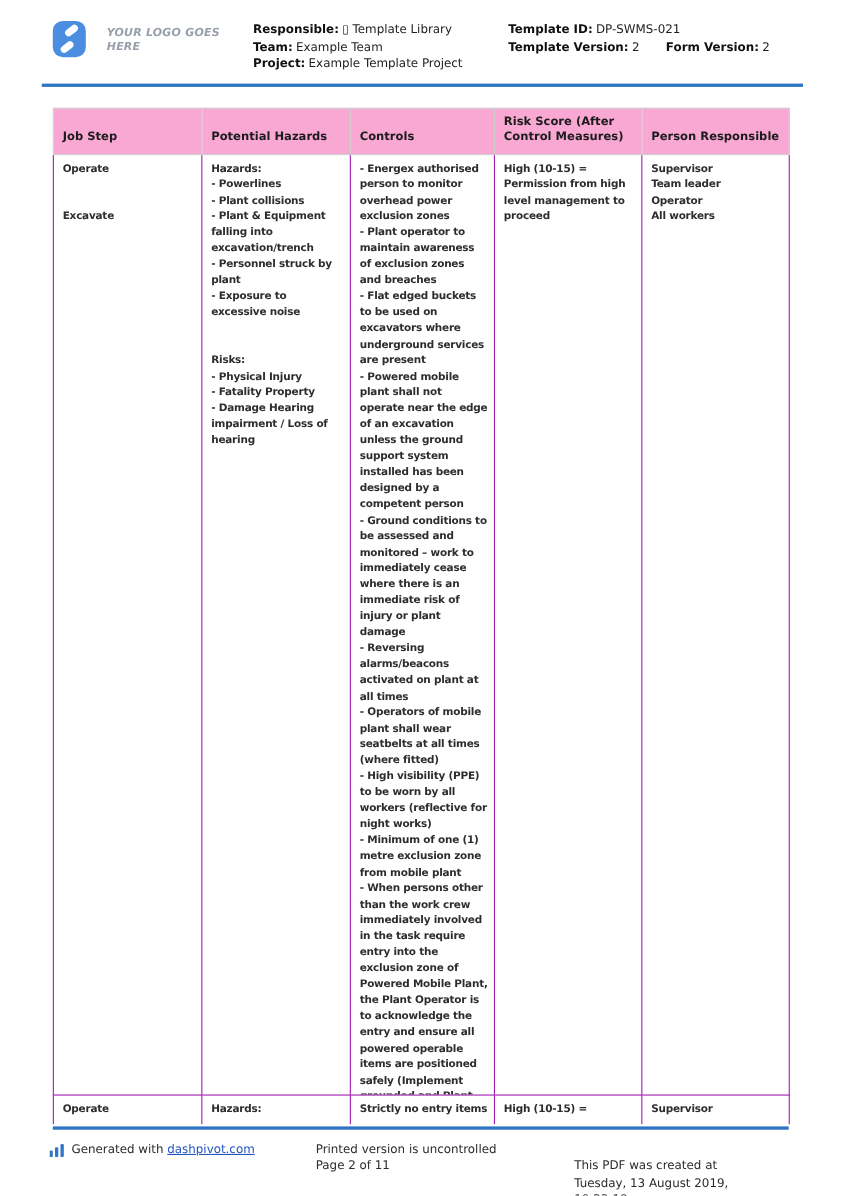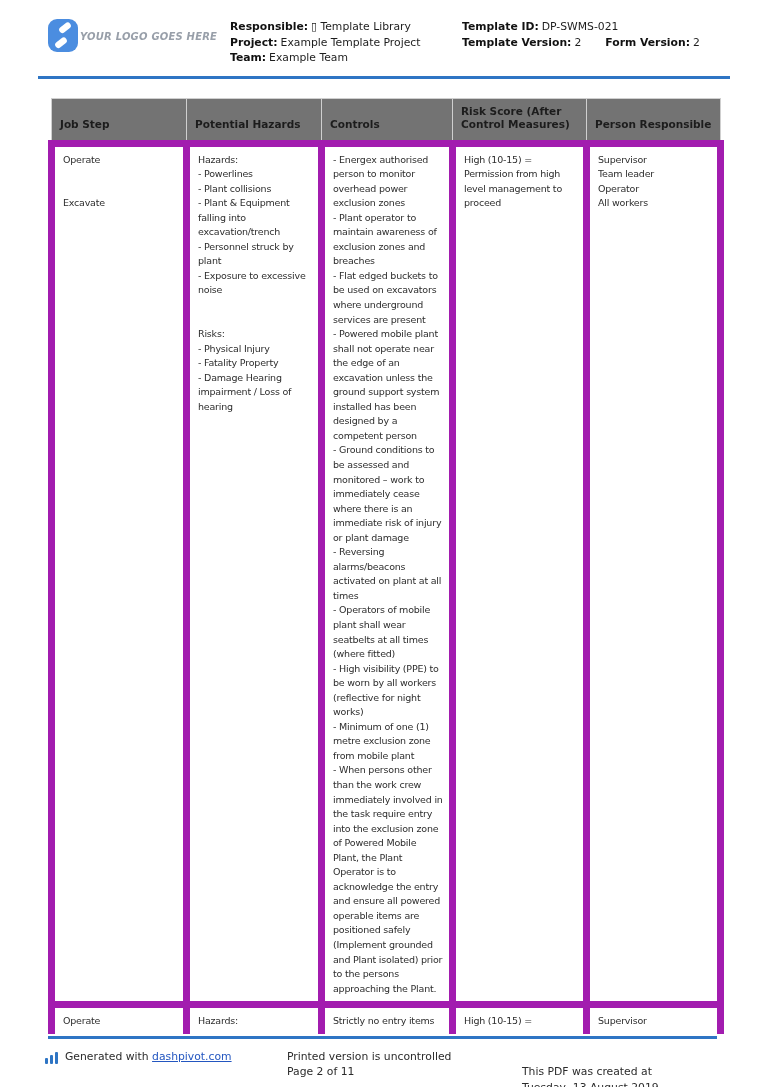--- a/index.html
+++ b/index.html
@@ -14,21 +14,21 @@
   }
   .page { width: 768px; height: 1087px; position: relative; }
 
   
   .doc-header {
     display: flex;
     align-items: flex-start;
     padding: 19px 38px 0 48px;
     box-sizing: border-box;
   }
-  .logo-block { width: 182px; display: flex; align-items: center; gap: 2px; flex: none; }
+  .logo-block { width: 182px; display: flex; align-items: center; gap: 19px; flex: none; }
   .logo-mark {
     width: 30px; height: 33px; border-radius: 9px;
     background: #4b8de0; flex: none;
     display: flex; align-items: center; justify-content: center;
   }
   .logo-text {
     color: #989fa9; font-size: 10px; font-weight: bold; font-style: italic;
     letter-spacing: 0.2px; line-height: 12px; padding-top: 2px;
   }
   .meta-col { font-size: 10.8px; line-height: 15.5px; }
@@ -46,39 +46,40 @@
   
   .swms-table {
     margin: 19px 0 0 48px;
     border-collapse: collapse;
     table-layout: fixed;
     width: 669px;
     border: 1px solid #c9c9c9;
     border-bottom: none;
   }
   .swms-table th {
-    background: #737373;
+    background: #f9a8d4;
     border: 1px solid #cfcfcf;
     vertical-align: bottom;
     text-align: left;
     font-size: 10.5px;
     line-height: 13.5px;
     font-weight: bold;
     color: #1c1c1c;
     padding: 6px 6px 8px 8px;
   }
   .swms-table td {
-    border: 7px solid #a21caf;
+    border: 1px solid #a21caf;
     vertical-align: top;
     font-size: 9.5px;
     line-height: 14.55px;
     letter-spacing: -0.2px;
     color: #2d2d2d;
     padding: 6px 5px 0 8px;
     white-space: pre-line;
+    font-weight: bold;
   }
   .swms-table tr.row-last td { border-bottom: none; }
   .clip-tall { height: 848px; overflow: hidden; }
   .clip-short { height: 20px; overflow: hidden; }
 
   
   .doc-footer {
     display: flex;
     padding: 10px 0 0 45px;
     font-size: 10.8px;
@@ -105,24 +106,24 @@
         </svg>
       </div>
       <div class="logo-text">YOUR LOGO GOES HERE</div>
     </div>
 
     <div class="meta-col meta-org">
       <div class="meta-line">
         <span class="meta-label">Responsible:</span><span class="meta-value">▯ Template Library</span>
       </div>
       <div class="meta-line">
+        <span class="meta-label">Team:</span><span class="meta-value">Example Team</span>
+      </div>
+      <div class="meta-line">
         <span class="meta-label">Project:</span><span class="meta-value">Example Template Project</span>
-      </div>
-      <div class="meta-line">
-        <span class="meta-label">Team:</span><span class="meta-value">Example Team</span>
       </div>
     </div>
 
     <div class="meta-col meta-tpl">
       <div class="meta-line">
         <span class="meta-label">Template ID:</span><span class="meta-value">DP-SWMS-021</span>
       </div>
       <div class="meta-line">
         <span class="meta-label">Template Version:</span><span class="meta-value">2</span><span class="meta-label gap-left">Form Version:</span><span class="meta-value">2</span>
       </div>

